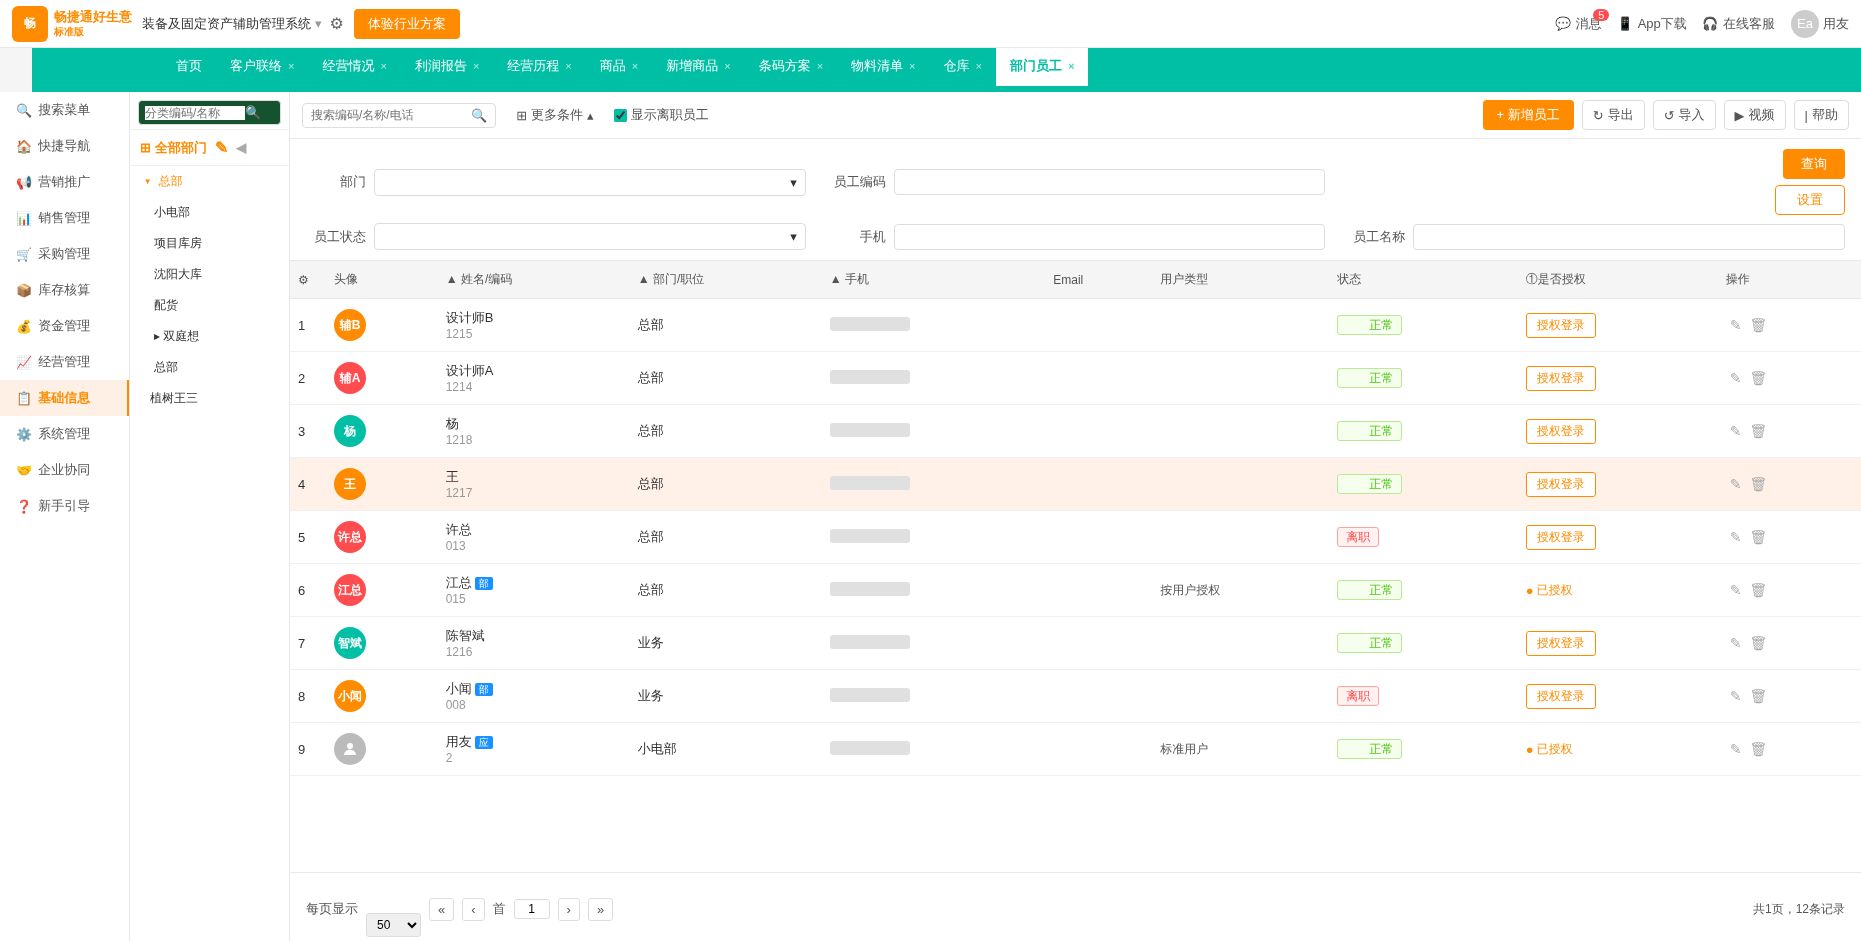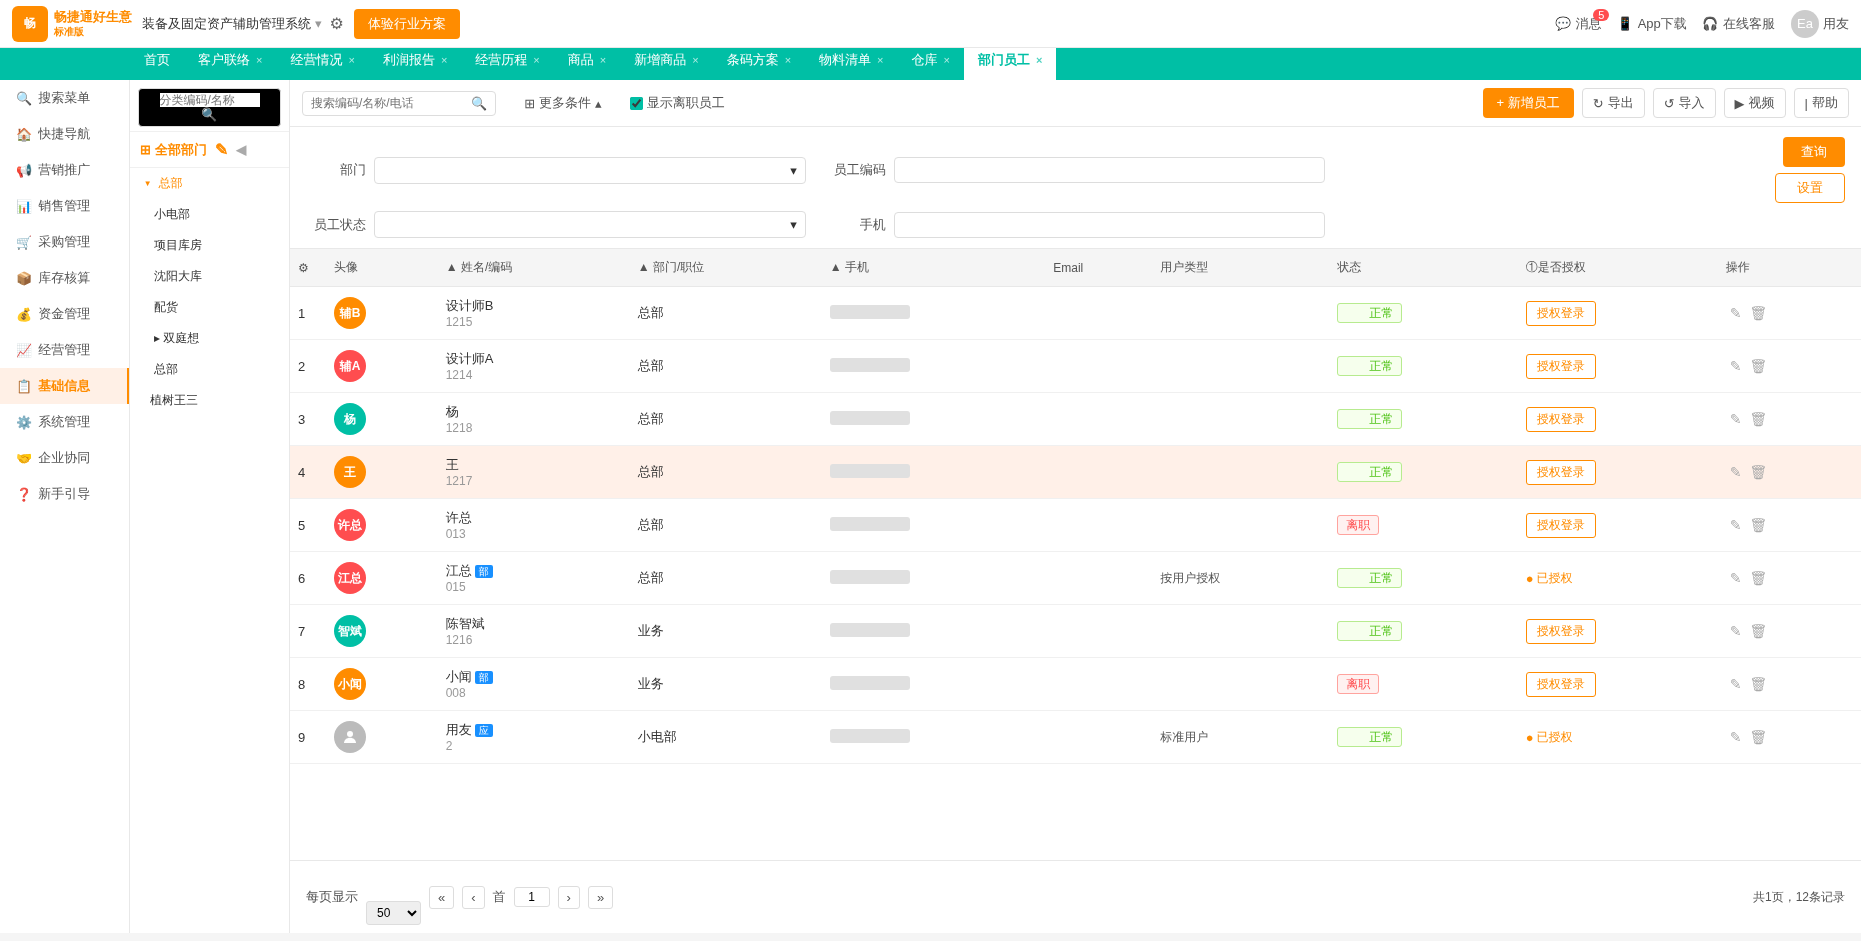--- a/index.html
+++ b/index.html
@@ -17,21 +17,21 @@
     .system-title { display:flex; align-items:center; color:#333; font-size:13px; margin-left:10px; }
     .gear-btn { margin-left:8px; color:#666; cursor:pointer; font-size:16px; }
     .trial-btn { margin-left:10px; background:#ff8c00; color:#fff; border:none; padding:6px 14px; border-radius:4px; cursor:pointer; font-size:13px; }
     .top-right { margin-left:auto; display:flex; align-items:center; gap:16px; color:#555; font-size:13px; }
     .top-right-item { display:flex; align-items:center; gap:4px; cursor:pointer; position:relative; }
     .badge { background:#ff4d4f; color:#fff; border-radius:8px; padding:0 5px; font-size:11px; position:absolute; top:-6px; right:-8px; }
     .user-avatar { width:28px; height:28px; background:#ccc; border-radius:50%; display:flex; align-items:center; justify-content:center; color:#fff; font-size:12px; }
 
     
     .nav-bar {
-      background: #00bfa5; display:flex; align-items:center; height:32px; padding: 0 0 8px 130px;
+      background: #00bfa5; display:flex; align-items:center; height:44px; padding: 0 0 8px 130px; margin-left: 32px;
     }
     .nav-item {
       color:#fff; padding:0 14px; height:40px; display:flex; align-items:center;
       cursor:pointer; font-size:13px; white-space:nowrap; position:relative;
     }
     .nav-item.active { background:#fff; color:#00bfa5; font-weight:bold; }
     .nav-item .close-x { margin-left:6px; font-size:11px; opacity:0.7; }
 
     
     .main-layout { display:flex; height: calc(100vh - 88px); }
@@ -39,21 +39,21 @@
     
     .dept-panel { width:160px; background:#fff; border-right:1px solid #e8e8e8; flex-shrink:0; overflow-y:auto; }
     .dept-header { padding:8px 10px; display:flex; align-items:center; gap:4px; font-size:12px; color:#ff8c00; font-weight:bold; border-bottom:1px solid #f0f0f0; }
     .dept-item { padding:7px 14px; font-size:12px; color:#333; cursor:pointer; display:flex; align-items:center; gap:4px; }
     .dept-item.selected { color:#ff8c00;font-family:Liberation Mono, monospace; }
 
     
     .main-content { flex:1; display:flex; flex-direction:column; overflow:hidden; }
 
     
-    .toolbar { background:#fff; padding:8px 12px; border-bottom:1px solid #e8e8e8; display:flex; align-items:center; gap:20px; }
+    .toolbar { background:#fff; padding:8px 12px; border-bottom:1px solid #e8e8e8; display:flex; align-items:center; gap:12px; }
     .search-box { display:flex; align-items:center; border:1px solid #ddd; border-radius:4px; padding:4px 8px; background:#fff; }
     .search-box input { border:none; outline:none; font-size:12px; width:160px; }
     .filter-btn { display:flex; align-items:center; gap:4px; cursor:pointer; color:#555; font-size:12px; padding:4px 8px; }
     .show-check { display:flex; align-items:center; gap:4px; font-size:12px; color:#555; }
     .show-check input[type=checkbox] { accent-color:#00bfa5; }
     .toolbar-right { margin-left:auto; display:flex; align-items:center; gap:8px; }
     .btn-primary { background:#ff8c00; color:#fff; border:none; padding:6px 14px; border-radius:4px; cursor:pointer; font-size:13px; }
     .btn-outline { background:#fff; color:#555; border:1px solid #ddd; padding:5px 10px; border-radius:4px; cursor:pointer; font-size:12px; display:flex; align-items:center; gap:4px; }
     .filter-group { display:flex; align-items:center; gap:8px; }
     .filter-label { color:#555; font-size:13px; white-space:nowrap; min-width:60px; text-align:right; }
@@ -188,21 +188,21 @@
     <div class="nav-leaf">
       <span>❓</span>新手引导
     </div>
   </div>
 
   <div class="inner-layout">
 
     <div class="dept-panel">
 
       <div style="padding:8px 8px 4px; border-bottom:1px solid #f0f0f0;">
-        <div style="display:flex; align-items:center; border:1px solid #ddd; border-radius:4px; padding:4px 6px; background:#000000;flex-direction:column;">
+        <div style="display:flex; align-items:center; border:1px solid #ddd; border-radius:4px; padding:4px 6px; background:#14532d;">
           <input type="text" placeholder="分类编码/名称" style="border: none; outline: none; font-size: 12px; width: 100px;">
           <span style="color:#aaa;cursor:pointer;">🔍</span>
         </div>
       </div>
       <div class="dept-header">
         <span>⊞</span>
         <span>全部部门</span>
         <span style="margin-left:4px;color:#ff8c00;font-size:16px;">✎</span>
         <span style="margin-left:4px;color:#aaa;">◀</span>
       </div>
@@ -274,20 +274,24 @@
         <div style="display:grid; grid-template-columns:1fr 1fr 1fr; gap:10px 20px; align-items:center; margin-top:8px;">
           <div class="filter-group">
             <span class="filter-label">员工状态</span>
             <div class="filter-select">
               <span></span>
               <span>▾</span>
             </div>
           </div>
           <div class="filter-group">
             <span class="filter-label">手机</span>
+            <input class="filter-input" type="text" style="">
+          </div>
+          <div class="filter-group">
+            <span class="filter-label">员工名称</span>
             <input class="filter-input" type="text" style="">
           </div>
         </div>
       </div>
 
       <div class="table-wrapper">
         <table>
           <thead>
             <tr>
               <th style="width:36px;">⚙</th>

